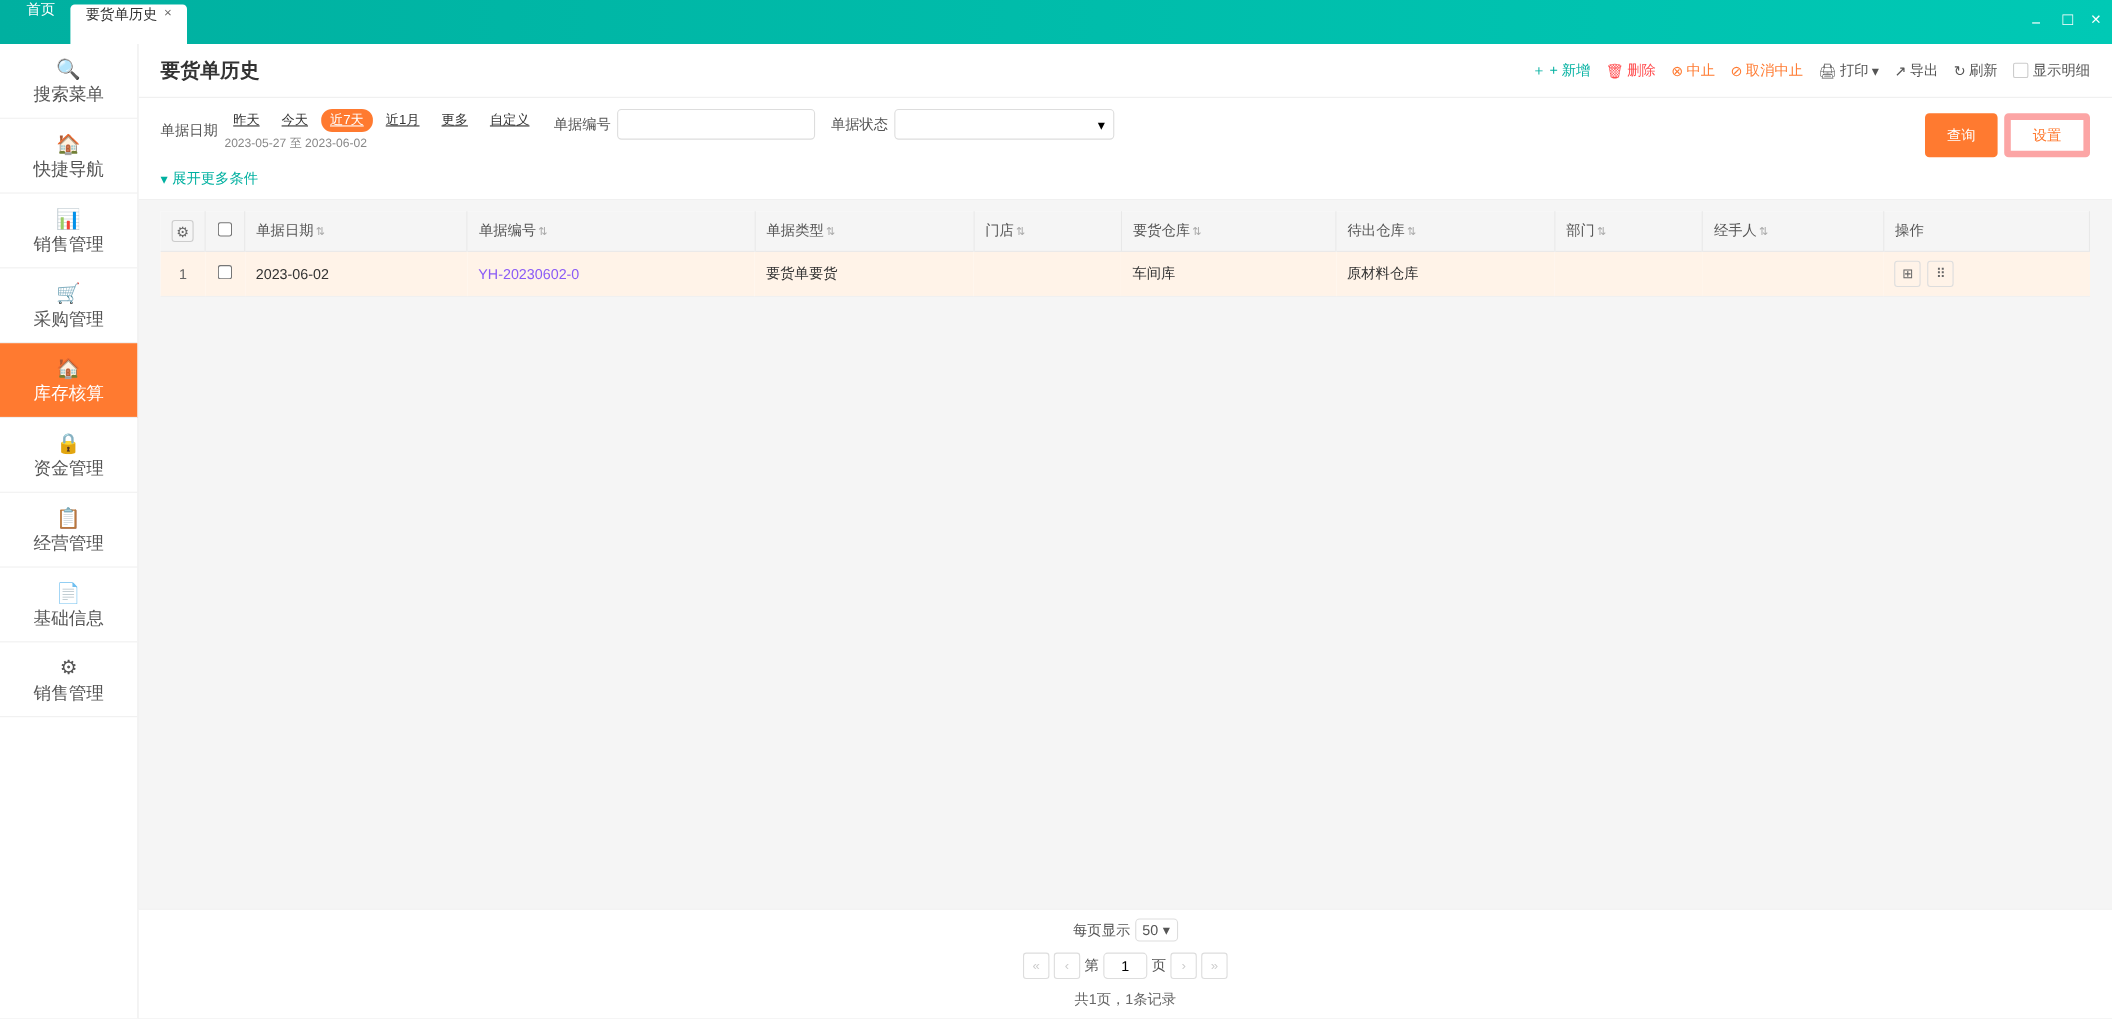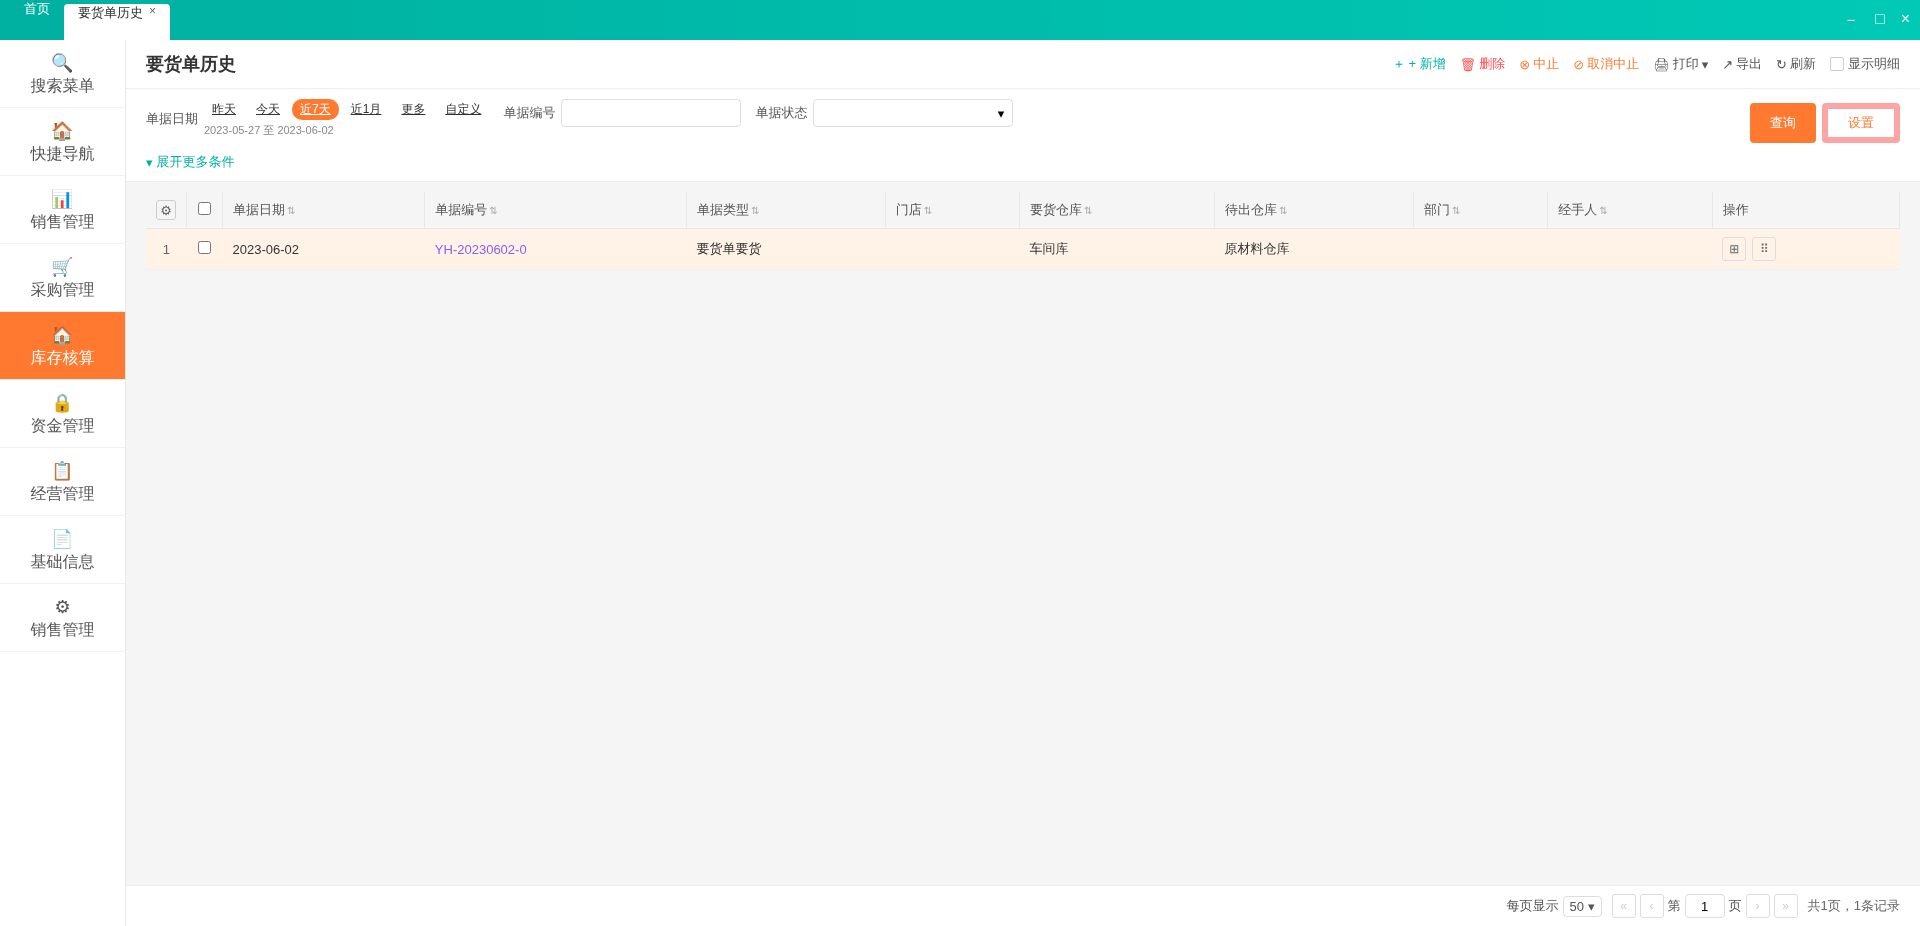--- a/index.html
+++ b/index.html
@@ -308,20 +308,21 @@
       background: white;
       border-top: 1px solid #eee;
       padding: 8px 20px;
       display: flex;
       align-items: center;
       justify-content: flex-end;
       gap: 10px;
       flex-shrink: 0;
       font-size: 13px;
       color: #555;
+      flex-direction: column;
     }
     .page-size-select {
       display: flex;
       align-items: center;
       gap: 4px;
     }
     .page-size-box {
       border: 1px solid #ddd;
       border-radius: 4px;
       padding: 2px 6px;

